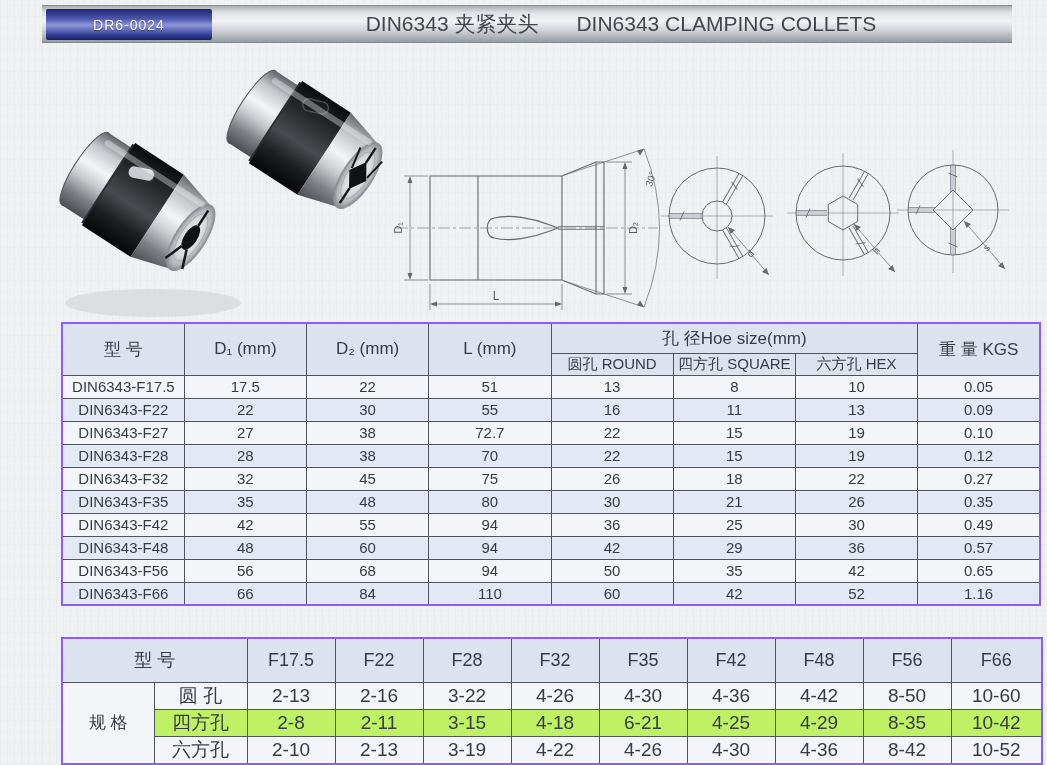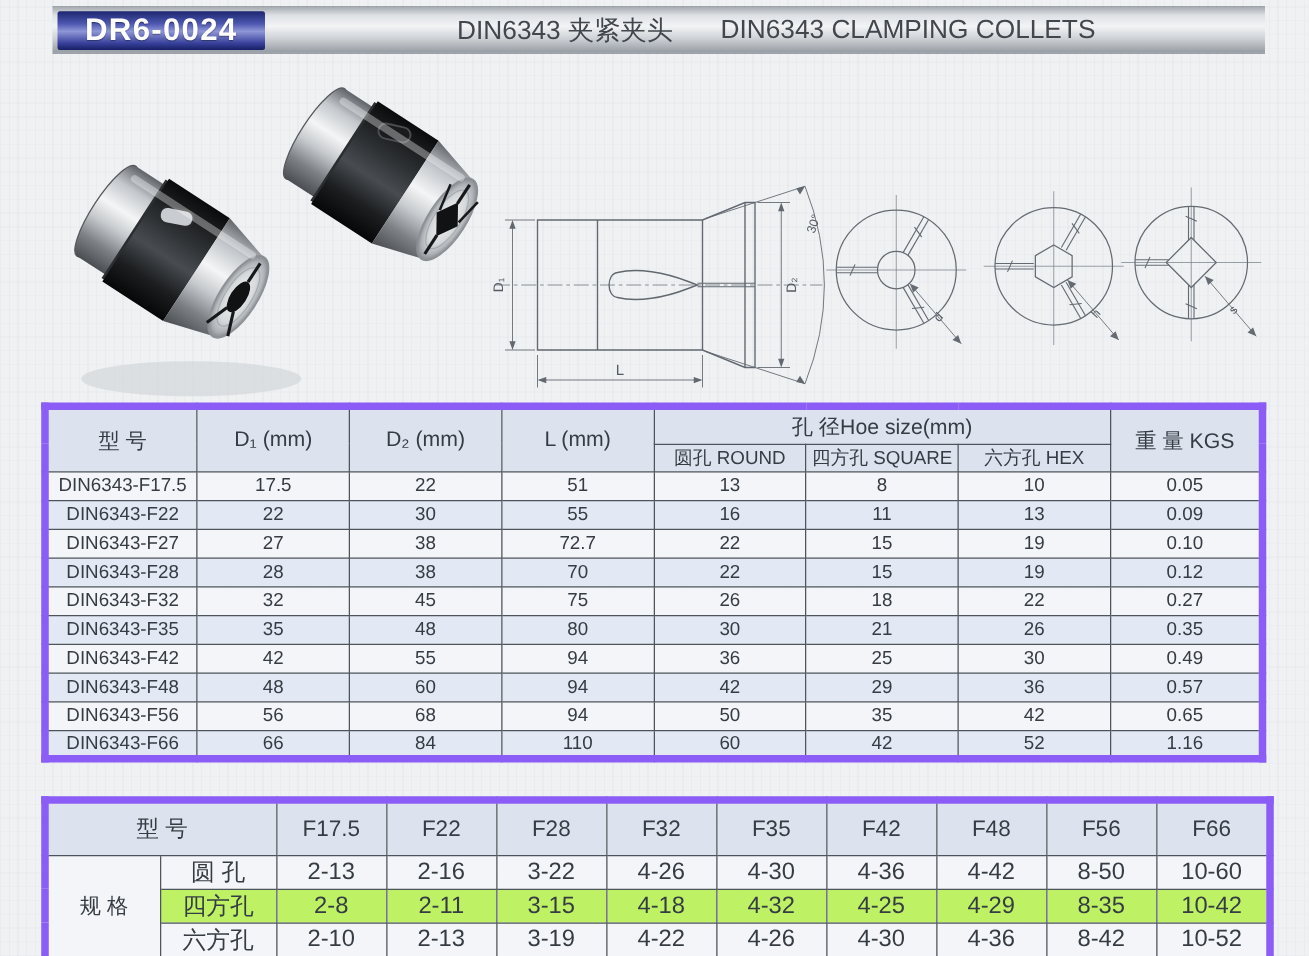--- a/index.html
+++ b/index.html
@@ -11,33 +11,33 @@
       repeating-linear-gradient(90deg, rgba(130,145,170,0.05) 0 1px, rgba(0,0,0,0) 1px 7px),
       repeating-linear-gradient(0deg, rgba(130,145,170,0.03) 0 1px, rgba(0,0,0,0) 1px 11px);
   }
 
   
   .header-bar { position:absolute; left:42px; top:5px; width:970px; height:38px;
     background:linear-gradient(180deg,#a9aeb4 0%,#dfe2e5 18%,#f2f3f5 42%,#cfd3d7 68%,#969ca3 100%);
     border-top:1px solid #878d94; border-bottom:1px solid #80868d; }
   .code-badge { position:absolute; left:4px; top:3px; width:166px; height:31px;
     background:linear-gradient(180deg,#1c2670 0%,#4d57b0 32%,#8f97d8 52%,#39429c 82%,#161f63 100%);
-    color:#ffffff; font-size:25px; letter-spacing:1px; display:flex; align-items:center; justify-content:center;
-    border-radius:2px; text-shadow:0 1px 1px rgba(0,0,0,0.4);font-weight:bold; }
+    color:#ffffff; font-size:14px; letter-spacing:1px; display:flex; align-items:center; justify-content:center;
+    border-radius:2px; text-shadow:0 1px 1px rgba(0,0,0,0.4); }
   .bar-title { position:absolute; left:200px; right:12px; top:0; height:36px;
     display:flex; align-items:center; justify-content:center; gap:38px;
     color:#42474d; font-size:21px; }
 
   
   svg { position:absolute; }
   .dwg text { font-family:"Liberation Sans","DejaVu Sans",sans-serif; fill:#565c64; }
 
   
   table { position:absolute; border-collapse:collapse; table-layout:fixed; width:980px;
-    border:6px solid #8b5cf6; }
+    border:2px solid #8b5cf6;margin-left:28px; }
   th,td { border:1px solid #4d545c; text-align:center; vertical-align:middle;
     font-weight:400; color:#363c43; white-space:nowrap; overflow:hidden; }
   thead tr { background:#dce3ef; }
   .t1 { left:33px; top:322px; }
   .t1 .h1 th { height:30px; font-size:17px; }
   .t1 .h2 th { height:22px; font-size:15px; }
   .t1 tbody tr { background:#f3f5f8;padding-left:31px; }
   .t1 tbody tr.alt { background:#e3e9f4; }
   .t1 tbody td { height:23px; font-size:15px; }
   .t2 { left:33px; top:637px; }
@@ -446,21 +446,21 @@
           <td>4-42</td>
           <td>8-50</td>
           <td>10-60</td>
       </tr>
       <tr class="alt">
         <td>四方孔</td>
         <td>2-8</td>
           <td>2-11</td>
           <td>3-15</td>
           <td>4-18</td>
-          <td>4-32</td>
+          <td>6-21</td>
           <td>4-25</td>
           <td>4-29</td>
           <td>8-35</td>
           <td>10-42</td>
       </tr>
       <tr>
         <td>六方孔</td>
         <td>2-10</td>
           <td>2-13</td>
           <td>3-19</td>

